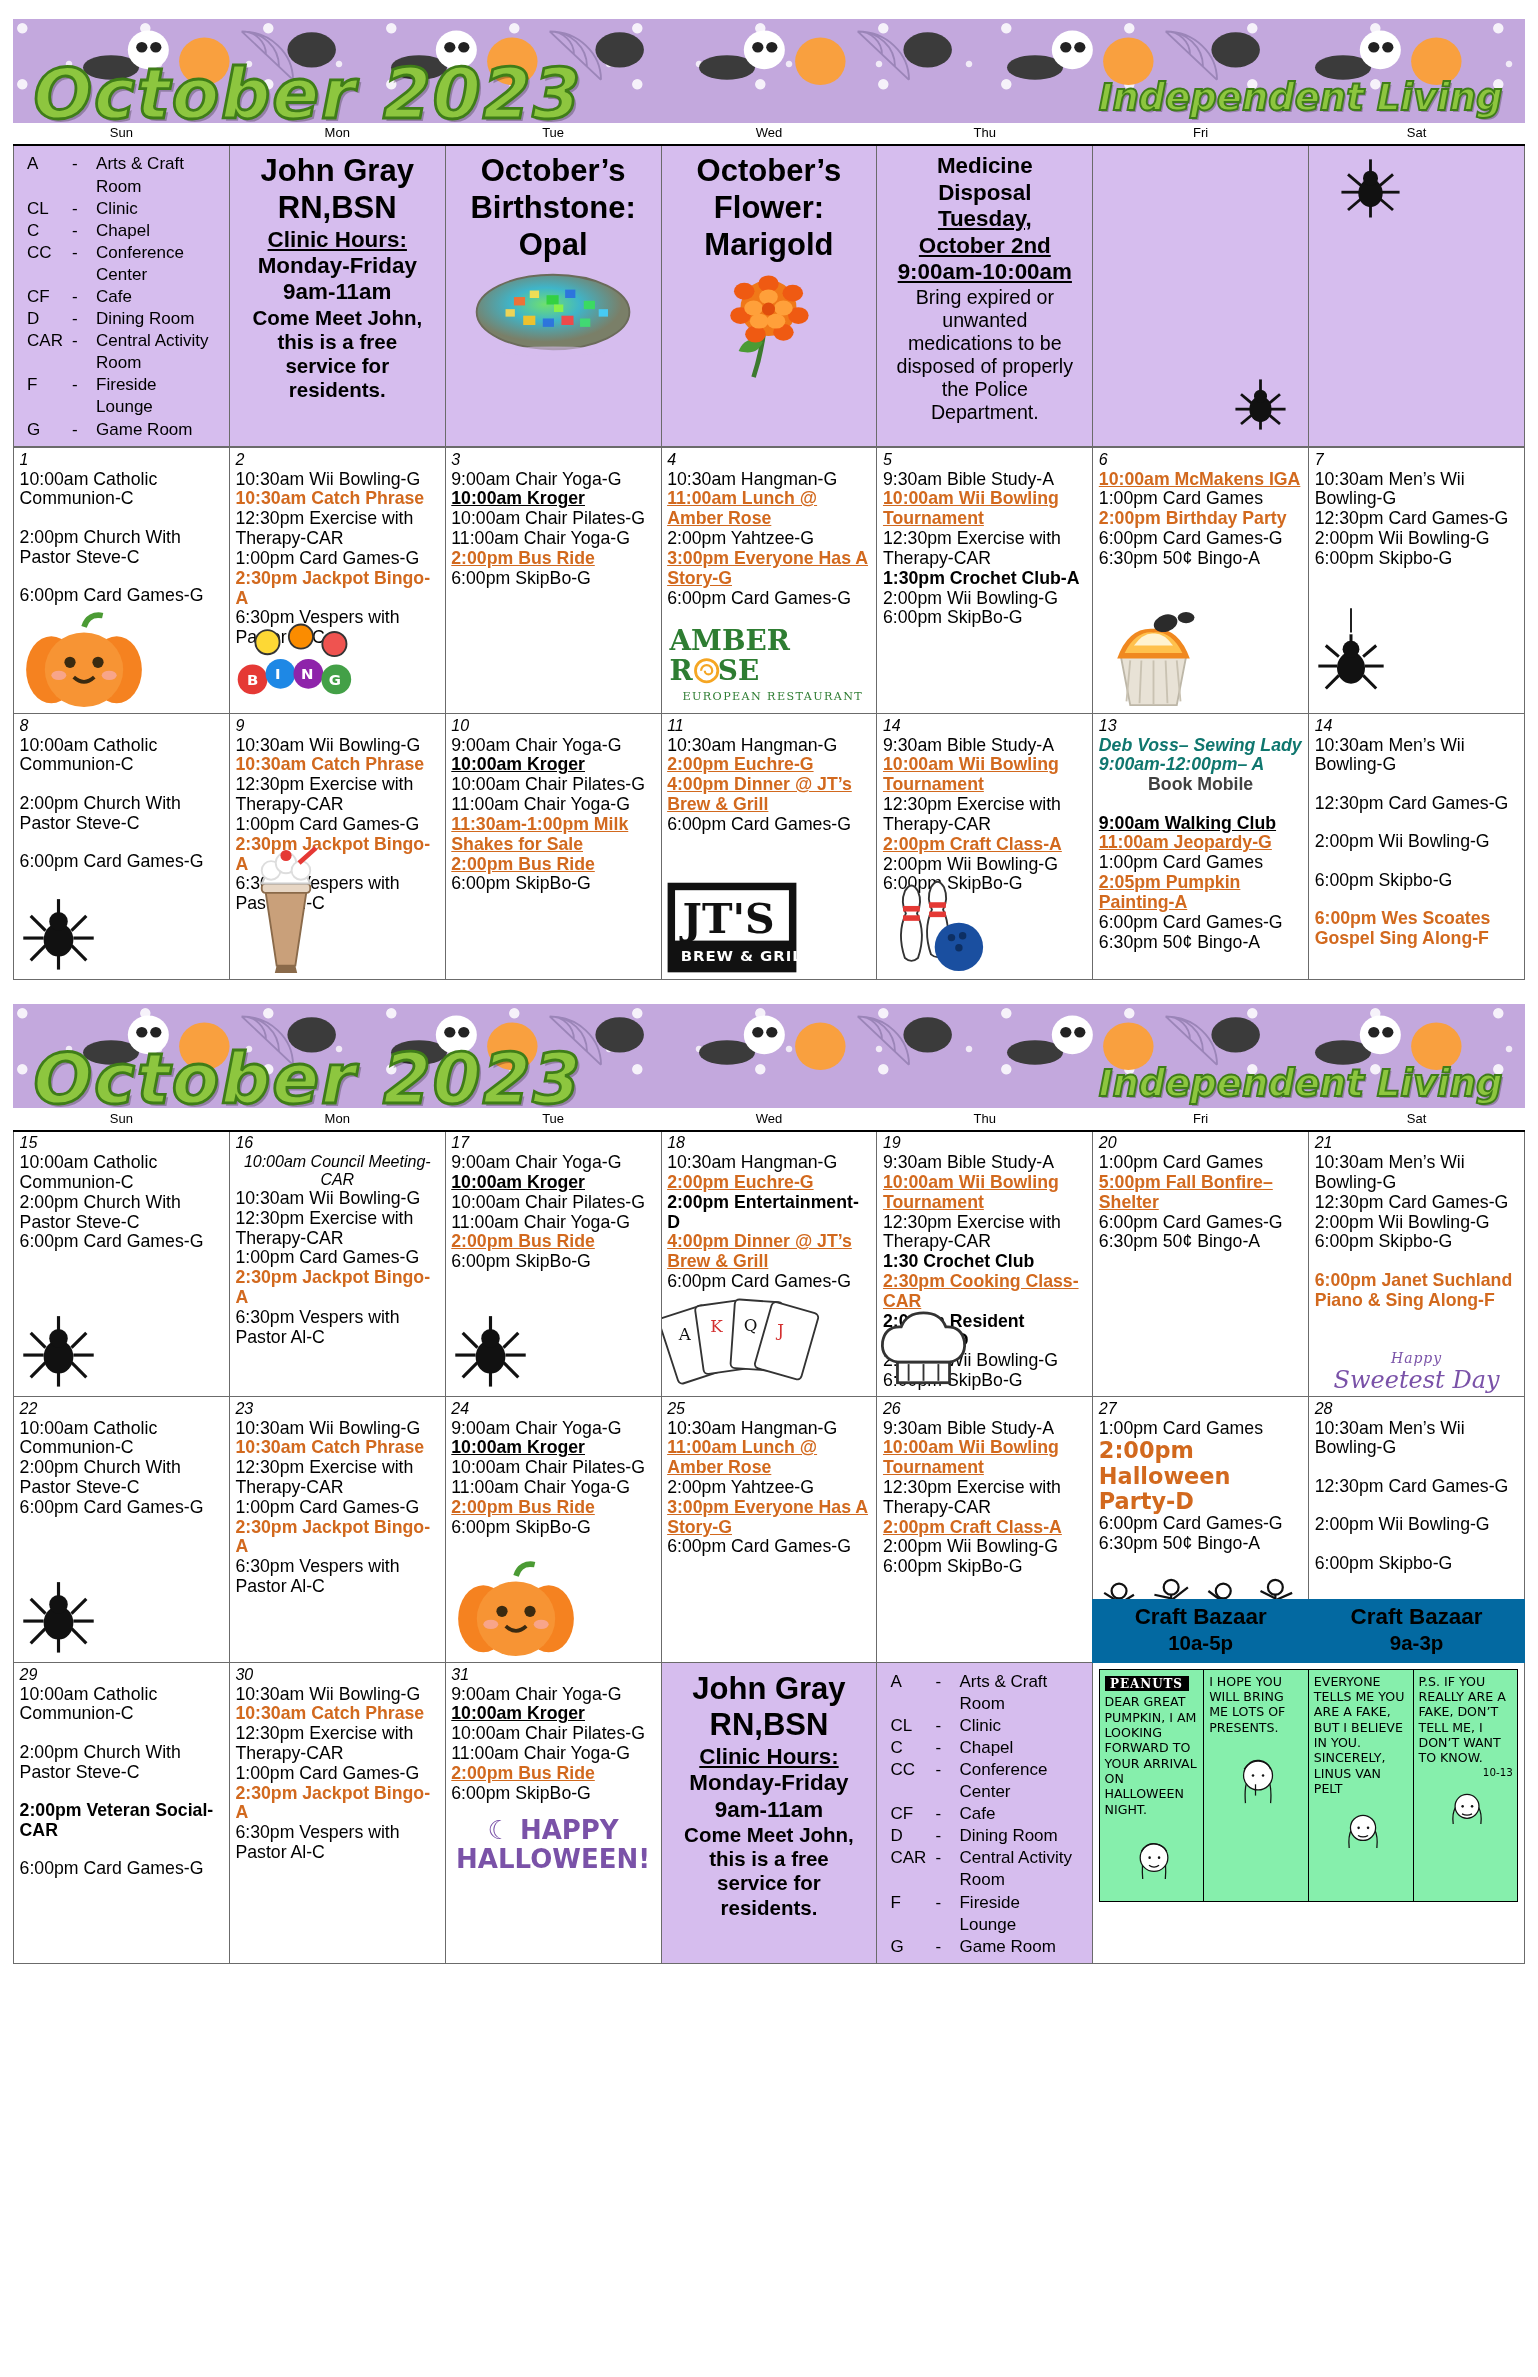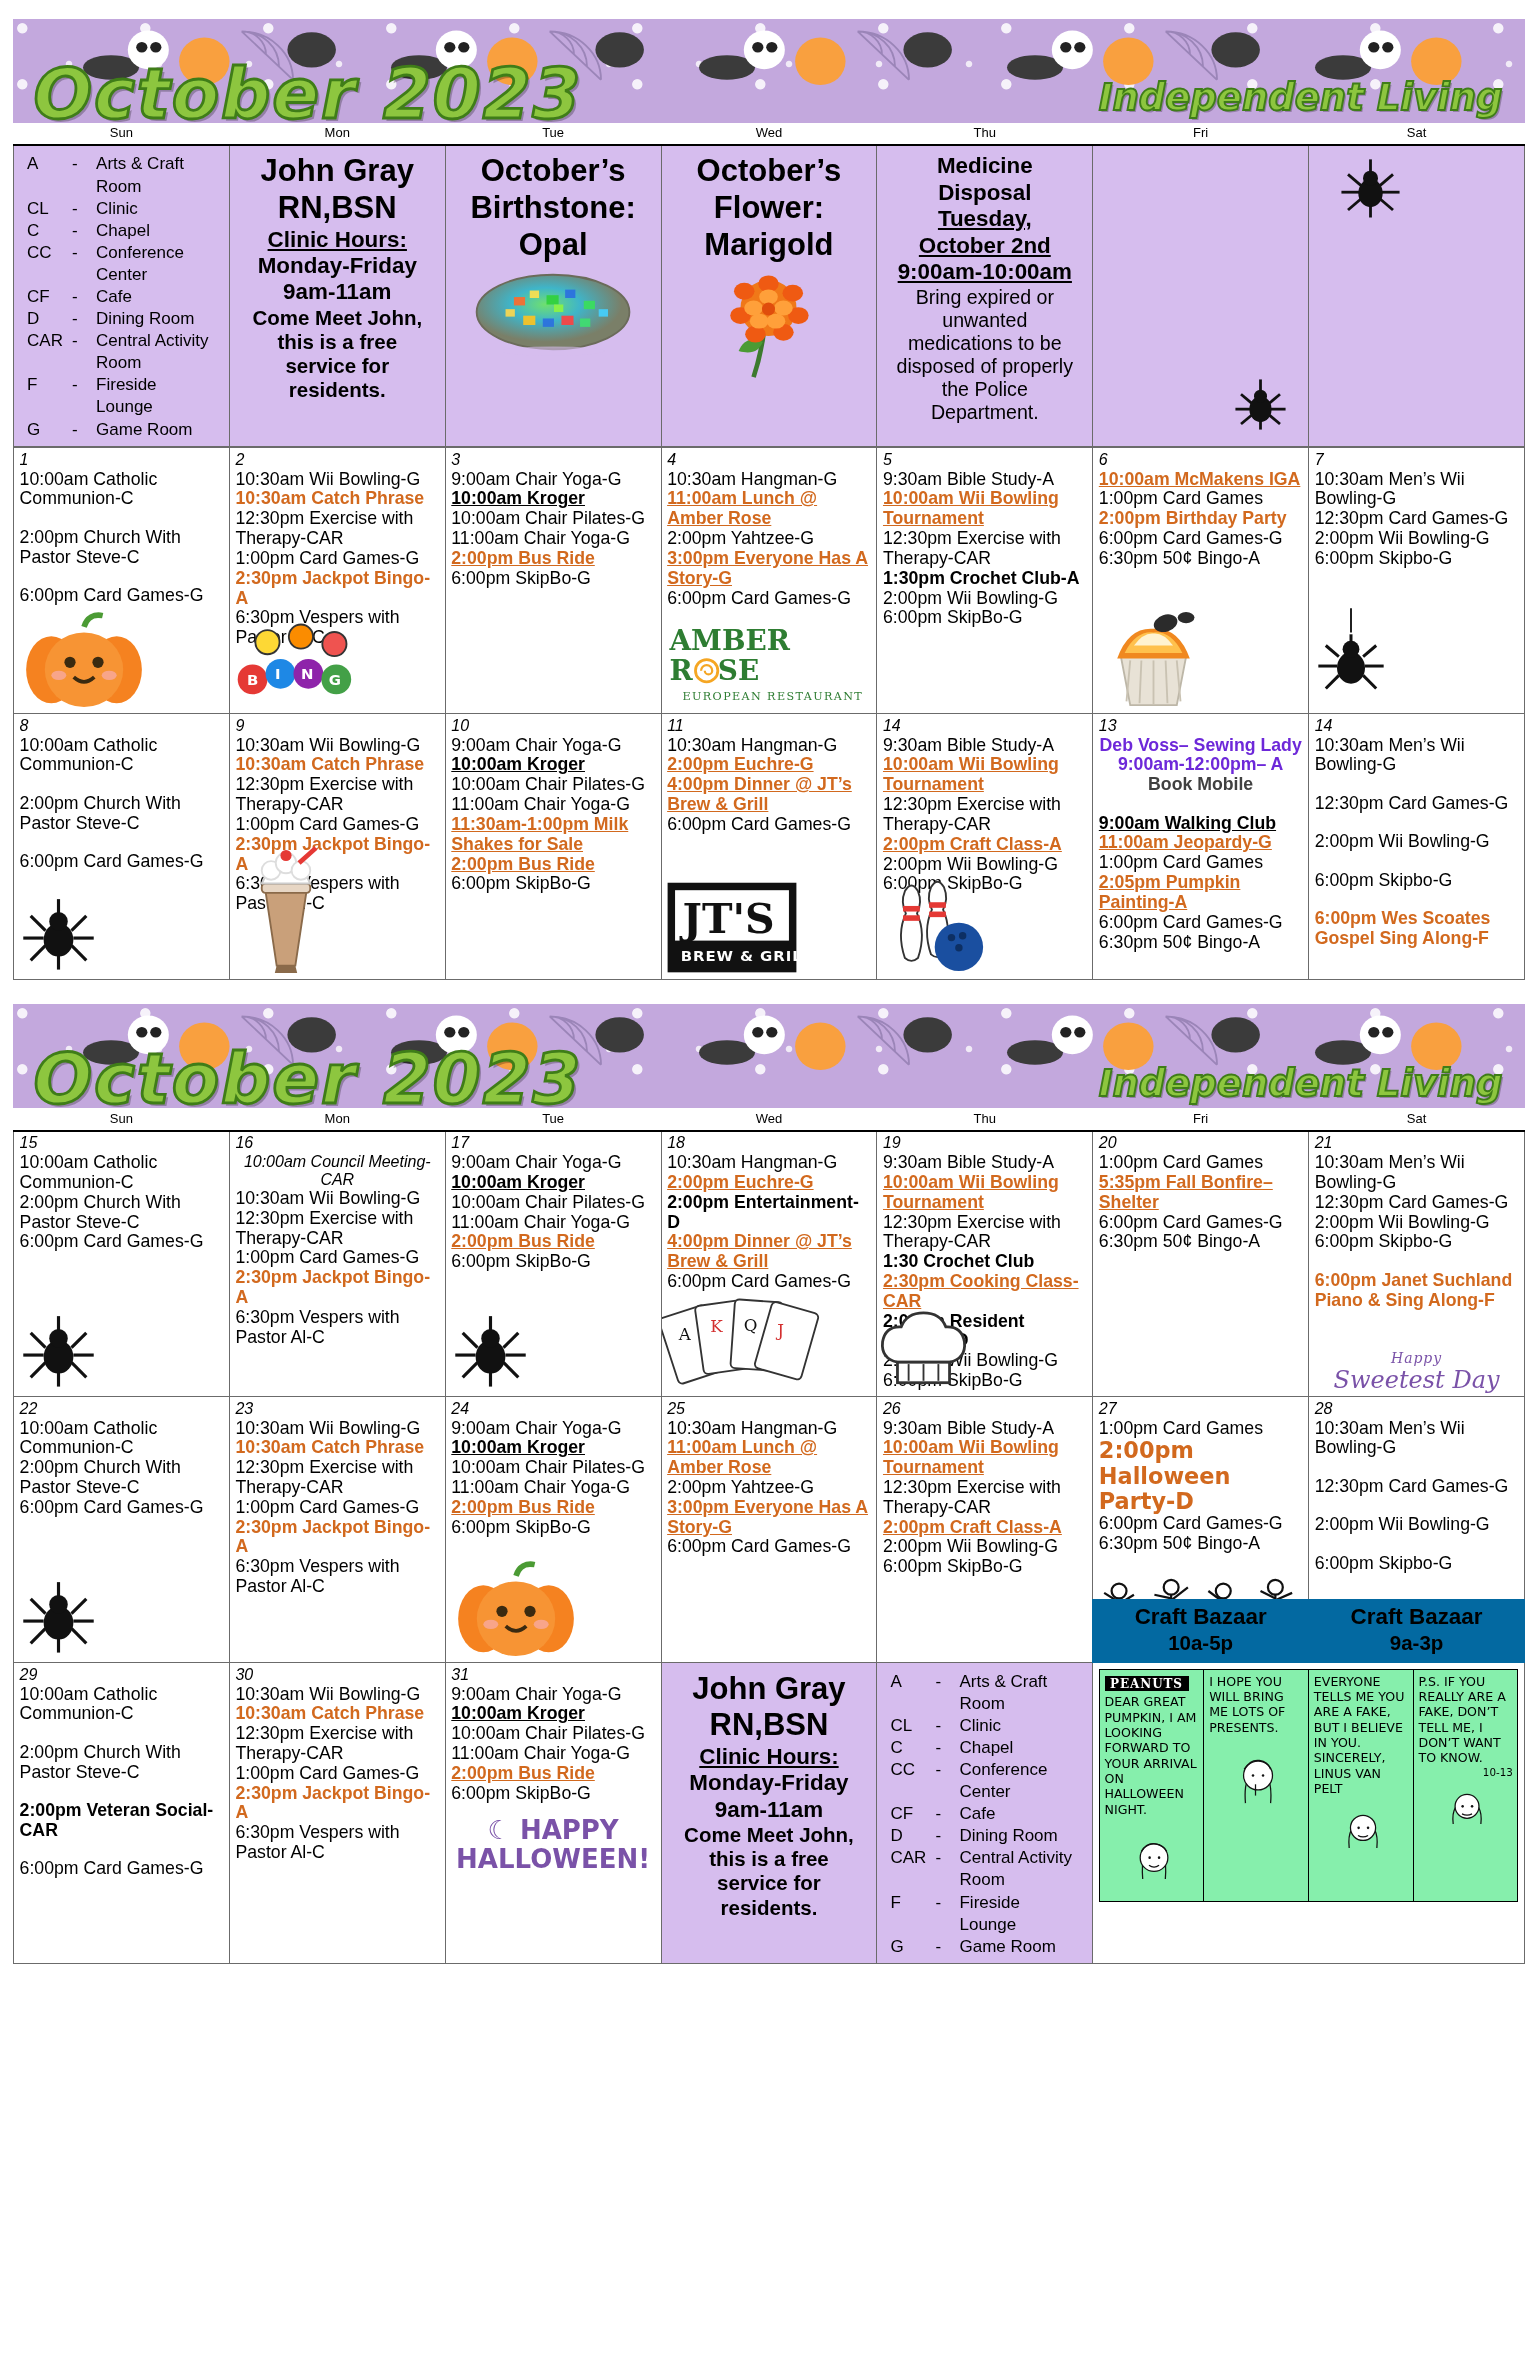--- a/index.html
+++ b/index.html
@@ -75,21 +75,21 @@
     vertical-align:top;
     text-align:center;
   }
   .daynum { font-size:16px; font-style:italic; line-height:1.05; margin-bottom:0.9px; }
 
   .ev { font-size:17.7px; line-height:1.12; margin:0; white-space:normal; }
   .ev.b { font-weight:bold; }
   .ev.u { text-decoration:underline; }
   .ev.or { color:#d2691e; font-weight:bold; }
   .ev.oru { color:#d2691e; font-weight:bold; text-decoration:underline; }
-  .ev.pu { color:#6d28d9; font-weight:bold; text-align:center; }
+  .ev.pu { color:#0f766e; font-weight:bold; font-style:italic; text-align:left; }
   .ev.pu2 { color:#404040; font-weight:bold; text-align:center; }
   .ev.ctr { text-align:center; font-weight:normal; font-style:italic; font-size:16px; }
   .gap { height:18.6px; }
 
   
   .legend { text-align:left; padding:3.7px 7.5px; font-size:17px; line-height:1.30; }
   .legend .row { display:flex; }
   .legend .code { width:45px; flex:none; }
   .legend .dash { width:24px; flex:none; }
   .legend .name { flex:1; }
@@ -837,21 +837,21 @@
                   <path d="M34 58 v18"></path>
                   <path d="M50 58 v18"></path>
                   <path d="M66 58 v18"></path>
                 </g>
     </svg>
             </div>
           </td>
           <td class="cell">
             <div class="daynum">20</div>
             <div class="ev">1:00pm Card Games</div>
-            <div class="ev oru">5:35pm Fall Bonfire–Shelter</div>
+            <div class="ev oru">5:00pm Fall Bonfire–Shelter</div>
             <div class="ev">6:00pm Card Games-G</div>
             <div class="ev">6:30pm 50¢ Bingo-A</div>
           </td>
           <td class="cell">
             <div class="daynum">21</div>
             <div class="ev">10:30am Men’s Wii Bowling-G</div>
             <div class="ev">12:30pm Card Games-G</div>
             <div class="ev">2:00pm Wii Bowling-G</div>
             <div class="ev">6:00pm Skipbo-G</div>
             <div class="gap"></div>

